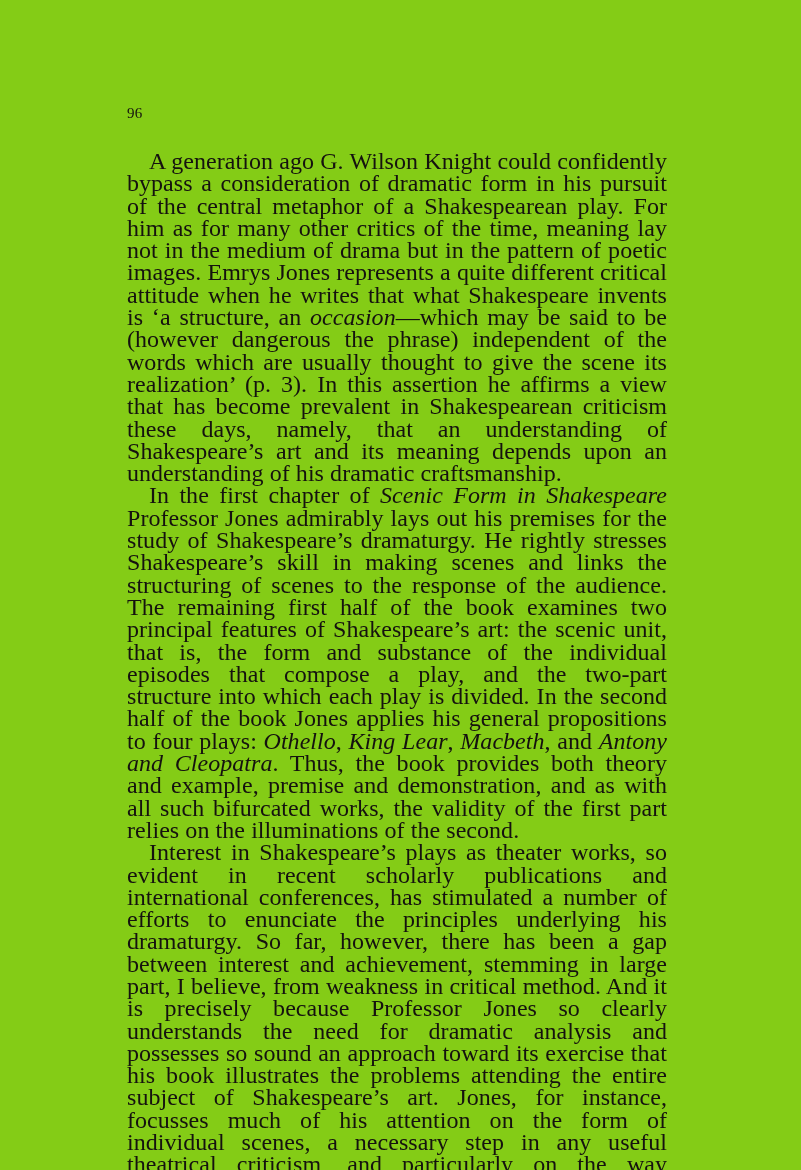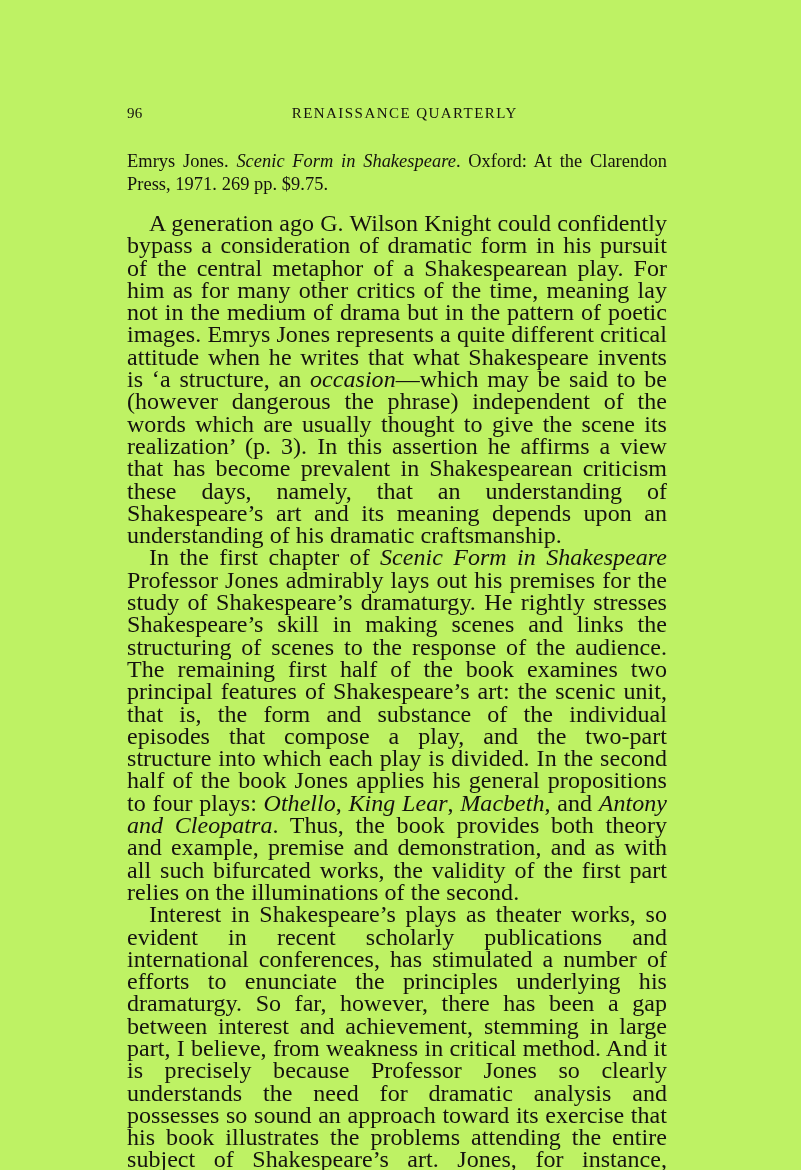--- a/index.html
+++ b/index.html
@@ -5,21 +5,21 @@
   html, body {
     margin: 0;
     padding: 0;
     background: #ffffff;
   }
 
   .page {
     position: relative;
     width: 801px;
     height: 1170px;
-    background: #bef264;
+    background: #84cc16;
     margin: 0 auto;
     overflow: hidden;
     font-family: "Liberation Serif", "DejaVu Serif", serif;
     color: #15120f;
     -webkit-font-smoothing: antialiased;
   }
 
   
   .text-column {
     position: absolute;
@@ -92,27 +92,22 @@
 </style>
 </head>
 <body>
 
 <div class="page">
 
   <div class="text-column">
 
     <div class="running-head">
       <div class="folio">96</div>
-      <div class="journal-title">RENAISSANCE QUARTERLY</div>
     </div>
 
-    <p class="citation">
-      <span>Emrys Jones.</span>
-      <i>Scenic Form in Shakespeare</i><span>. Oxford: At the Clarendon Press, 1971. 269 pp. $9.75.</span>
-    </p>
 
     <div id="paragraphs">
         <p class="body-paragraph"><span>A generation ago G. Wilson Knight could confidently bypass a consideration of dramatic form in his pursuit of the central metaphor of a Shakespearean play. For him as for many other critics of the time, meaning lay not in the medium of drama but in the pattern of poetic images. Emrys Jones represents a quite different critical attitude when he writes that what Shakespeare invents is ‘a structure, an </span><i>occasion</i><span>—which may be said to be (however dangerous the phrase) independent of the words which are usually thought to give the scene its realization’ (p. 3). In this assertion he affirms a view that has become prevalent in Shakespearean criticism these days, namely, that an understanding of Shakespeare’s art and its meaning depends upon an understanding of his dramatic craftsmanship.</span></p>
         <p class="body-paragraph"><span>In the first chapter of </span><i>Scenic Form in Shakespeare</i><span> Professor Jones admirably lays out his premises for the study of Shakespeare’s dramaturgy. He rightly stresses Shakespeare’s skill in making scenes and links the structuring of scenes to the response of the audience. The remaining first half of the book examines two principal features of Shakespeare’s art: the scenic unit, that is, the form and substance of the individual episodes that compose a play, and the two-part structure into which each play is divided. In the second half of the book Jones applies his general propositions to four plays: </span><i>Othello</i><span>, </span><i>King Lear</i><span>, </span><i>Macbeth</i><span>, and </span><i>Antony and Cleopatra</i><span>. Thus, the book provides both theory and example, premise and demonstration, and as with all such bifurcated works, the validity of the first part relies on the illuminations of the second.</span></p>
         <p class="body-paragraph last"><span>Interest in Shakespeare’s plays as theater works, so evident in recent scholarly publications and international conferences, has stimulated a number of efforts to enunciate the principles underlying his dramaturgy. So far, however, there has been a gap between interest and achievement, stemming in large part, I believe, from weakness in critical method. And it is precisely because Professor Jones so clearly understands the need for dramatic analysis and possesses so sound an approach toward its exercise that his book illustrates the problems attending the entire subject of Shakespeare’s art. Jones, for instance, focusses much of his attention on the form of individual scenes, a necessary step in any useful theatrical criticism, and particularly on the way</span></p>
       </div>
 
   </div>
 </div>
 

